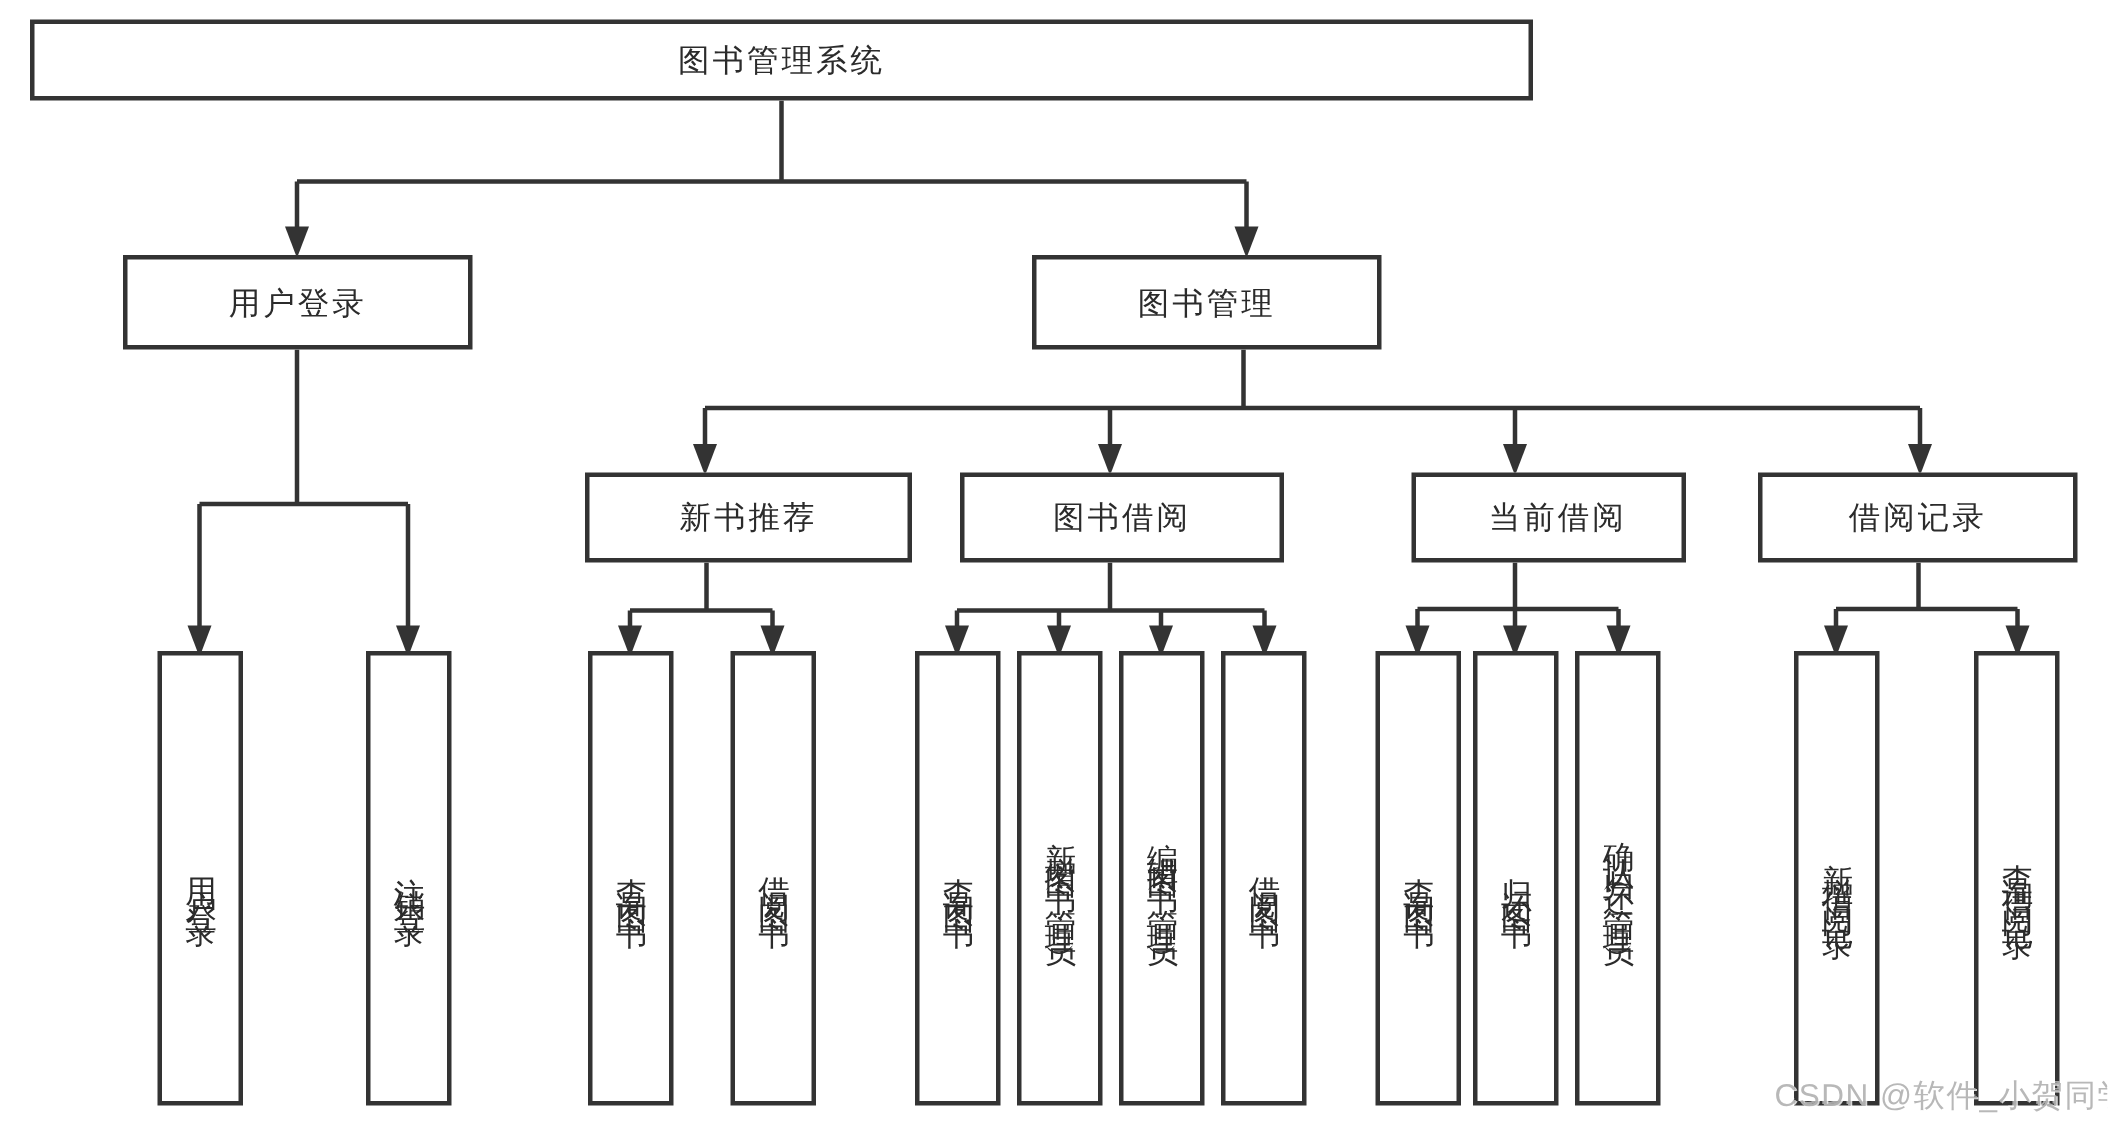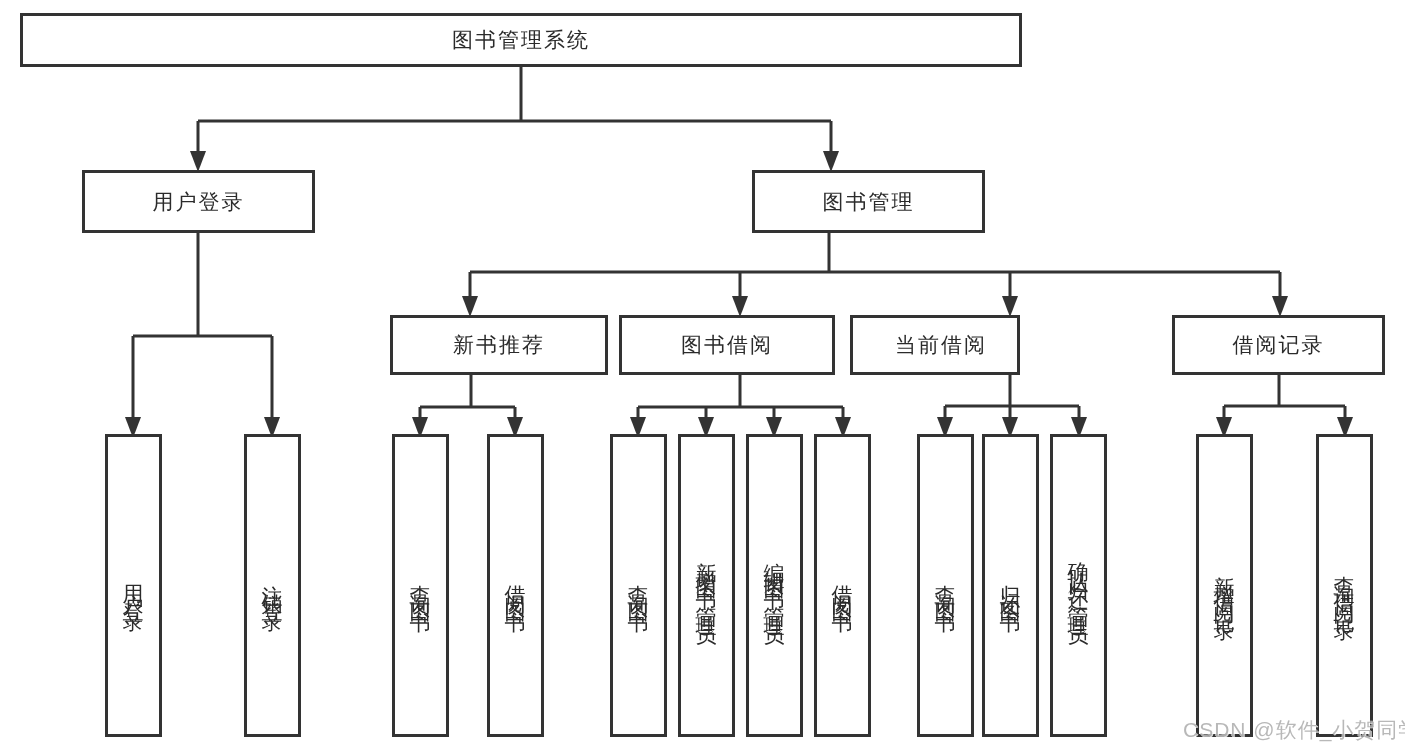--- a/index.html
+++ b/index.html
@@ -40,24 +40,24 @@
   .leaf .vtext {
     writing-mode: vertical-rl;
     text-orientation: mixed;
     letter-spacing: 9px;
     line-height: 1.1;
     white-space: nowrap;
   }
   
   .n-root  { left: 20px;   top: 13px;  width: 1002px; height: 54px; }
   .n-user  { left: 82px;   top: 170px; width: 233px;  height: 63px; }
-  .n-mgmt  { left: 752px;  top: 170px; width: 233px;  height: 63px; }
+  .n-mgmt  { left: 688px;  top: 170px; width: 233px;  height: 63px; }
   .n-sec0  { left: 362px;  top: 315px; width: 218px;  height: 60px; margin-left: 28px; }
-  .n-sec1  { left: 619px;  top: 315px; width: 216px;  height: 60px; }
-  .n-sec2  { left: 850px;  top: 315px; width: 170px;  height: 60px; padding-left: 12px; }
+  .n-sec1  { left: 640px;  top: 315px; width: 216px;  height: 60px; }
+  .n-sec2  { left: 941px;  top: 315px; width: 183px;  height: 60px; padding-left: 12px; }
   .n-sec3  { left: 1172px; top: 315px; width: 213px;  height: 60px; }
   .leaf    { top: 434px;   width: 57px; height: 303px; }
   .l-g1a { left: 105px; }  .l-g1b { left: 244px; }
   .l-g2a { left: 392px; }  .l-g2b { left: 487px; }
   .l-g3a { left: 610px; }  .l-g3b { left: 678px; }
   .l-g3c { left: 746px; }  .l-g3d { left: 814px; }
   .l-g4a { left: 917px; }  .l-g4b { left: 982px; }  .l-g4c { left: 1050px; }
   .l-g5a { left: 1196px; } .l-g5b { left: 1316px; }
   .watermark {
     position: absolute;

